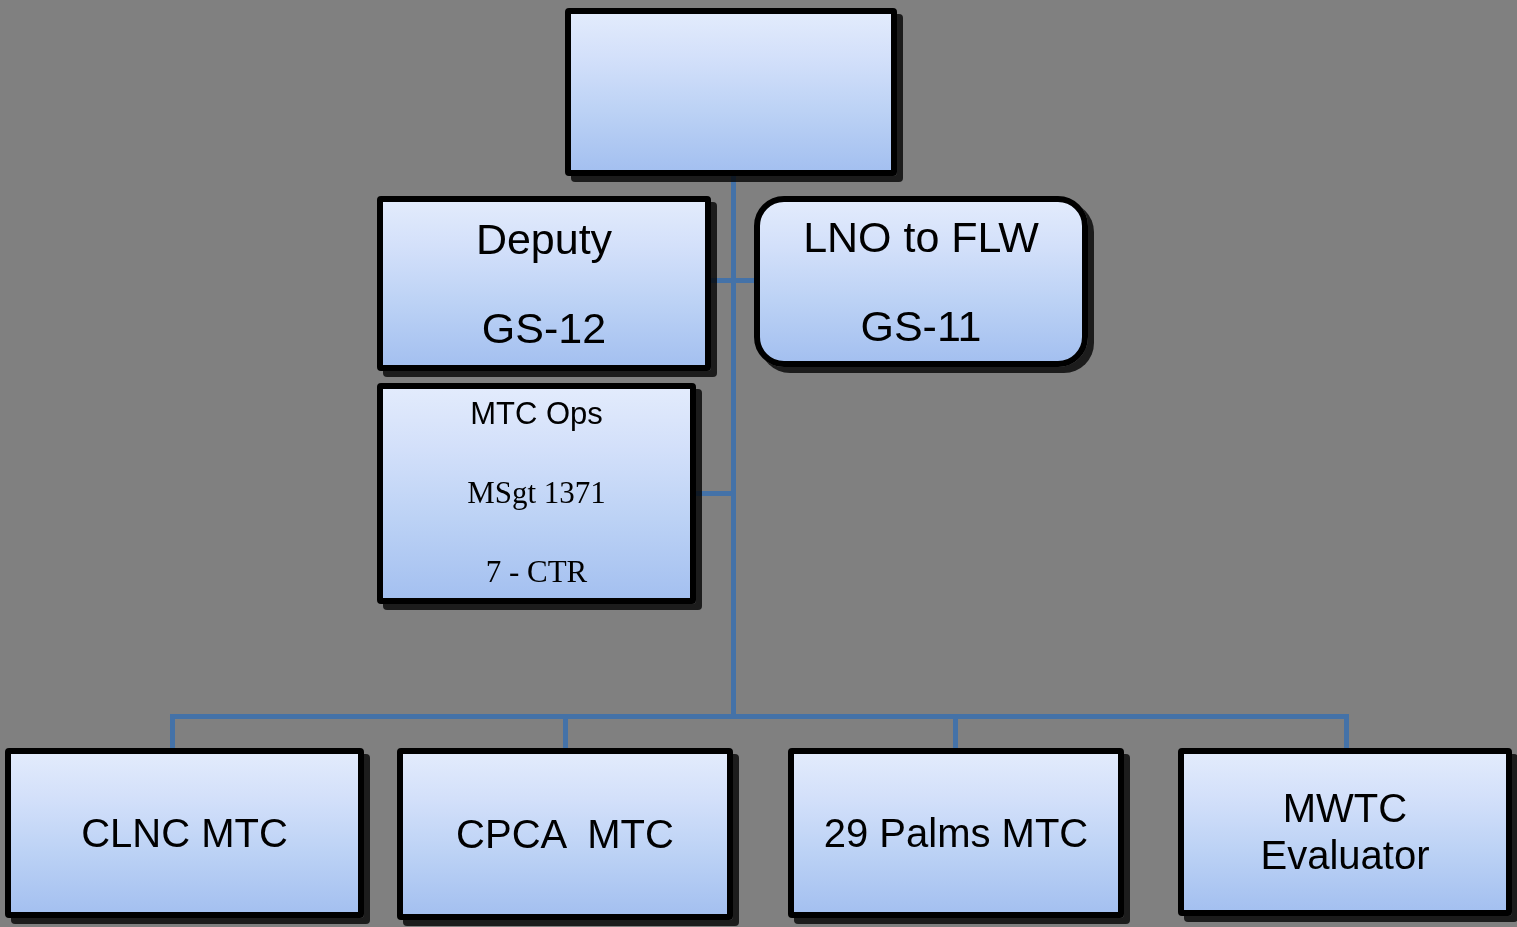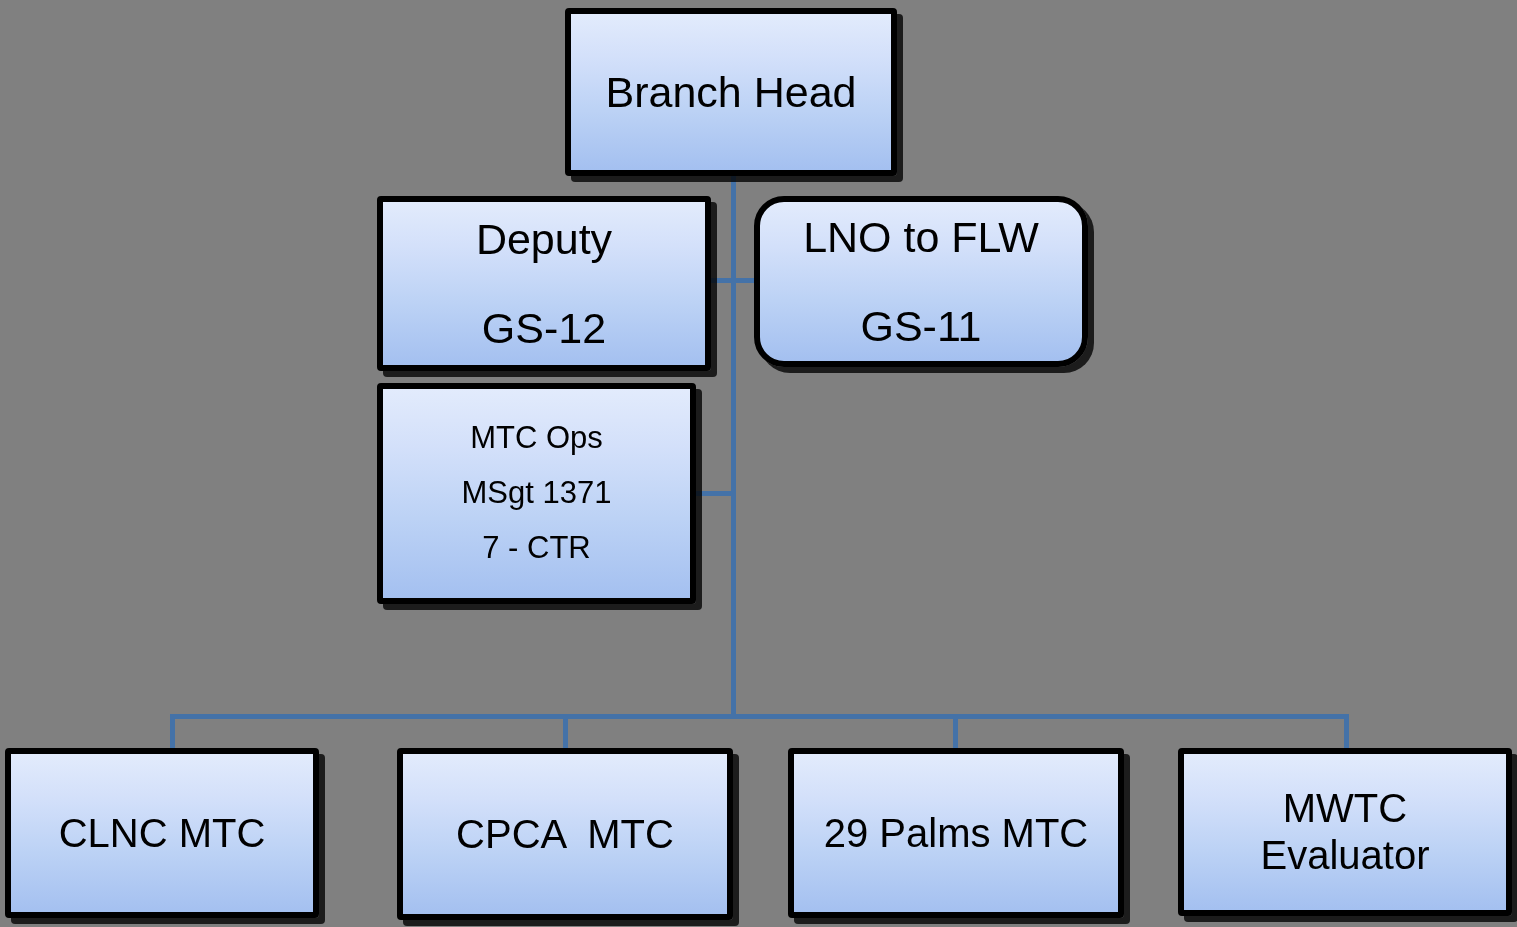--- a/index.html
+++ b/index.html
@@ -54,21 +54,21 @@
     white-space: pre;
   }
 
   
   .t-lg   { font-size: 43px; }
   .t-md   { font-size: 31px; }
   .t-sm   { font-size: 40px; }
 
   
   .gap-wide .line + .line { margin-top: 40px; }
-  .gap-mid  .line + .line { margin-top: 20px; }
+  .gap-mid  .line + .line { margin-top: 44px; font-family: Liberation Serif, serif; }
   .gap-tight .line + .line { margin-top: 2px; }
 </style>
 </head>
 <body>
 
 <div id="chart-canvas">
 
   <div class="connector-layer">
 
     <div class="conn" style="left:731px; top:172px; width:5px; height:547px;"></div>
@@ -81,40 +81,39 @@
 
     <div class="conn" style="left:170px; top:714px; width:1179px; height:5px;"></div>
 
     <div class="conn" style="left:170px; top:714px; width:5px; height:36px;"></div>
     <div class="conn" style="left:563px; top:714px; width:5px; height:36px;"></div>
     <div class="conn" style="left:953px; top:714px; width:5px; height:36px;"></div>
     <div class="conn" style="left:1344px; top:714px; width:5px; height:36px;"></div>
   </div>
 
   <div class="org-box t-lg gap-wide" style="left:565px; top:8px; width:332px; height:168px;">
-    <span class="line">Branch Head</span>
   </div>
 
   <div class="org-box t-lg gap-wide" style="left:377px; top:196px; width:334px; height:175px;">
     <span class="line">Deputy</span>
     <span class="line">GS-12</span>
   </div>
 
   <div class="org-box t-lg gap-wide" style="left:754px; top:196px; width:334px; height:171px;border-radius:30px;">
     <span class="line">LNO to FLW</span>
     <span class="line">GS-11</span>
   </div>
 
   <div class="org-box t-md gap-mid" style="left:377px; top:383px; width:319px; height:221px;">
     <span class="line">MTC Ops</span>
     <span class="line">MSgt 1371</span>
     <span class="line">7 - CTR</span>
   </div>
 
-  <div class="org-box t-sm gap-tight" style="left:5px; top:748px; width:314px; height:170px;">
+  <div class="org-box t-sm gap-tight" style="left:5px; top:748px; width:359px; height:170px;">
     <span class="line">CLNC MTC</span>
   </div>
 
   <div class="org-box t-sm gap-tight" style="left:397px; top:748px; width:336px; height:172px;">
     <span class="line">CPCA  MTC</span>
   </div>
 
   <div class="org-box t-sm gap-tight" style="left:788px; top:748px; width:336px; height:170px;">
     <span class="line">29 Palms MTC</span>
   </div>

